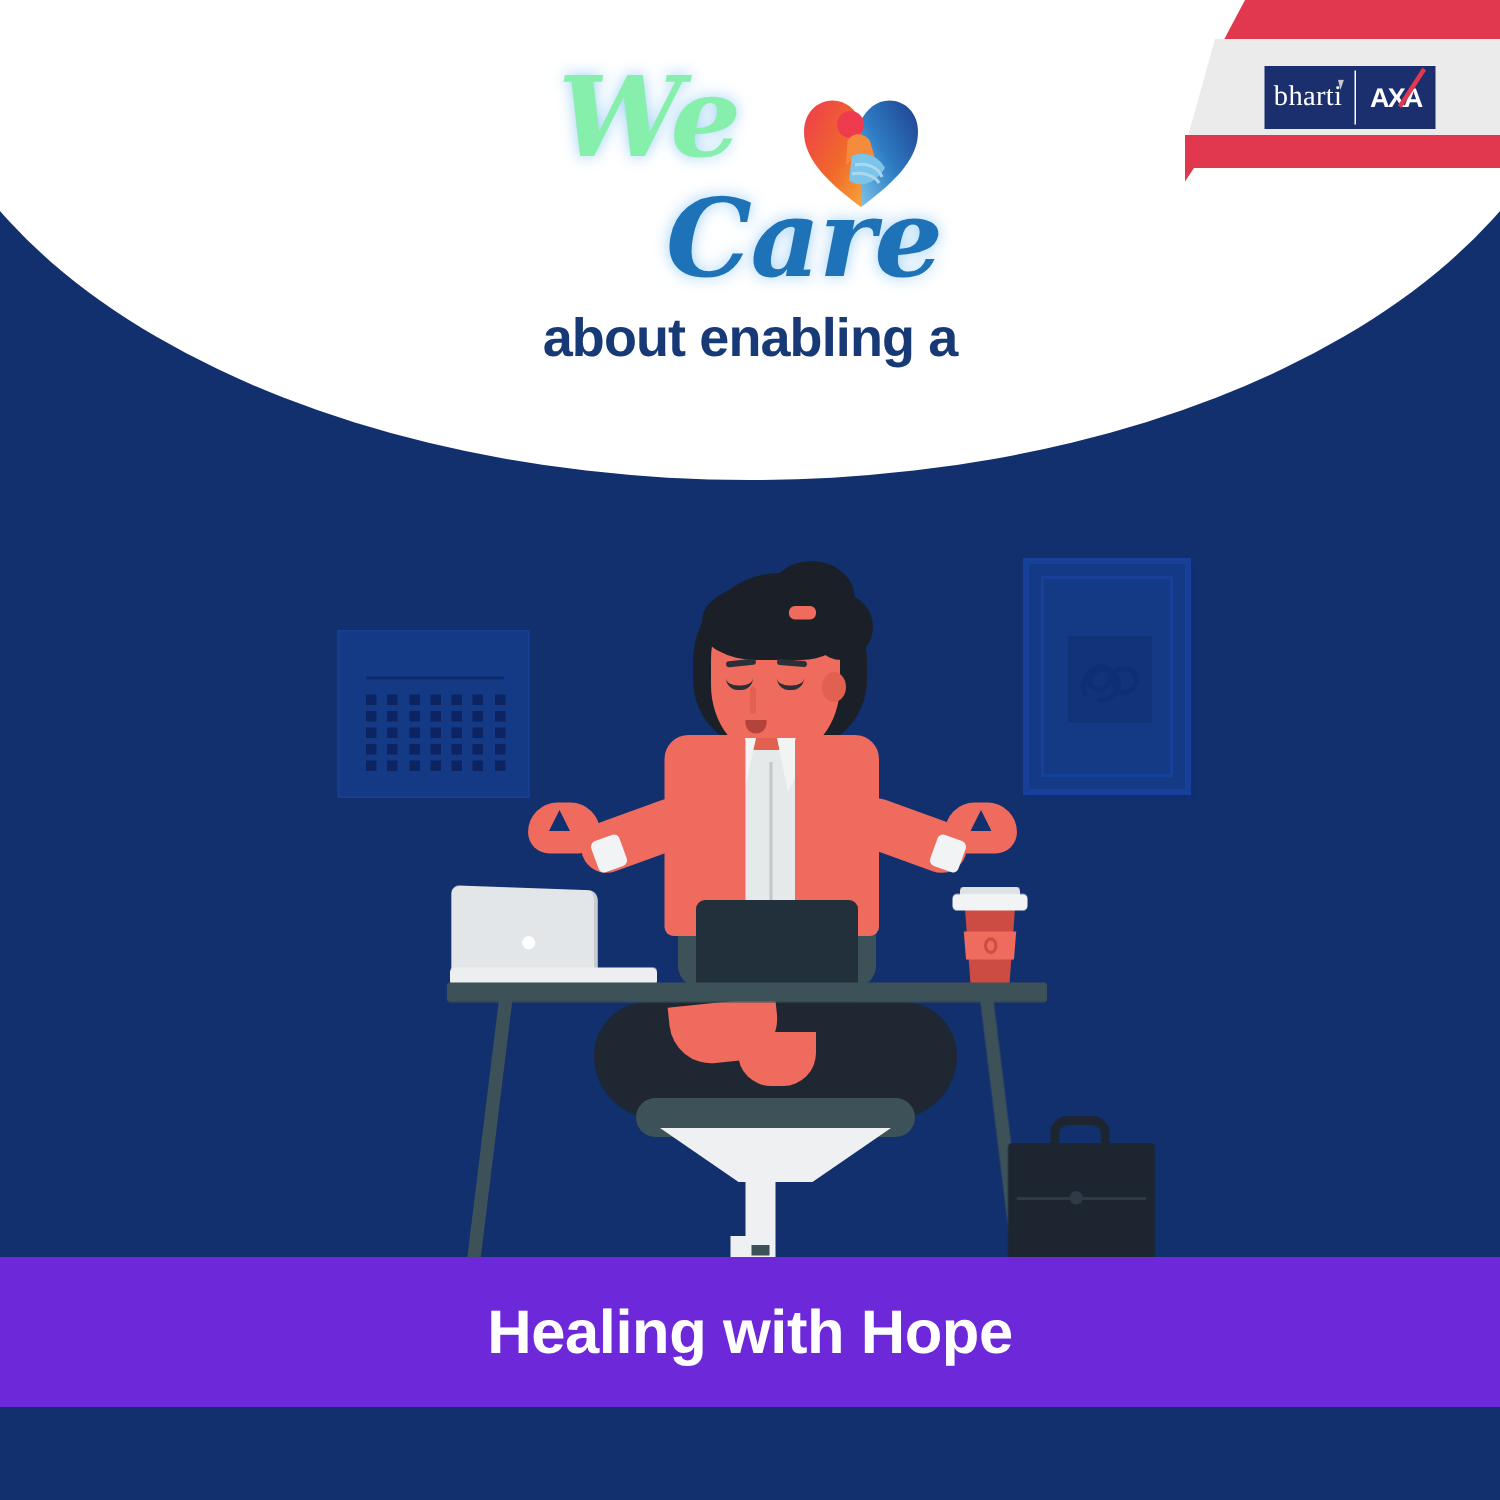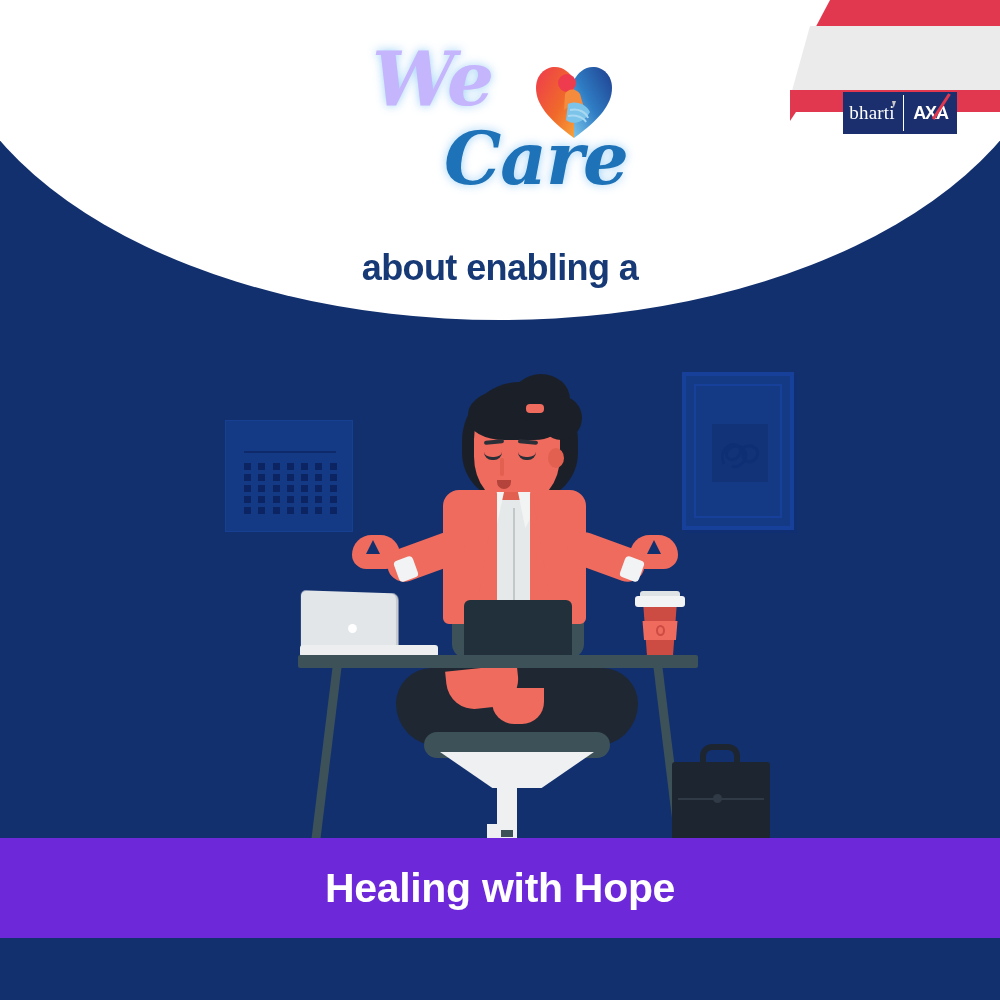--- a/index.html
+++ b/index.html
@@ -14,21 +14,21 @@
     position:absolute;left:-60px;top:-640px;width:1120px;height:960px;
     background:#ffffff;border-radius:0 0 50% 50%/0 0 34% 34%;
     z-index:2;
   }
 
   
   .ribbon{position:absolute;right:0;top:0;width:210px;height:130px;z-index:5;}
 
   .logo-box{
     position:absolute;left:843px;top:44px;width:114px;height:42px;
-    background:#1b2f6e;display:flex;align-items:stretch;z-index:6;margin-top:48px;
+    background:#1b2f6e;display:flex;align-items:stretch;z-index:6;
   }
   .logo-bharti{
     flex:0 0 60px;display:flex;align-items:center;justify-content:center;
     color:#fff;font-family:"Liberation Serif",serif;font-size:19px;
     letter-spacing:.2px;position:relative;padding-right:2px;
   }
   .logo-bharti .tick{position:absolute;right:7px;top:9px;width:4px;height:7px;background:#c9c9c9;
     clip-path:polygon(0 0,100% 0,40% 100%);}
   .logo-sep{width:1px;background:#ffffff;margin:3px 0;}
   .logo-axa{
@@ -39,40 +39,40 @@
   .logo-axa .slash{
     position:absolute;right:6px;top:2px;width:3px;height:30px;background:#e2384f;
     transform:rotate(33deg);transform-origin:top center;
   }
 
   
   .wecare{position:absolute;left:0;top:28px;width:1000px;height:160px;z-index:4;text-align:center;}
   .wecare-we{
     position:absolute;left:372px;top:8px;
     font-family:"DejaVu Serif",serif;font-style:italic;font-weight:700;
-    font-size:74px;color:#c4b5fd;
+    font-size:74px;color:#86efac;
     text-shadow:0 0 10px rgba(140,200,245,.85);
     letter-spacing:-2px;
   }
   .wecare-care{
     position:absolute;left:444px;top:88px;
     font-family:"DejaVu Serif",serif;font-style:italic;font-weight:700;
     font-size:72px;color:#1d72b8;
     text-shadow:0 0 10px rgba(140,200,245,.85);
     letter-spacing:-1px;
   }
   .wecare-heart{position:absolute;left:534px;top:36px;width:80px;height:78px;}
 
   
   .tagline{
     position:absolute;left:0;top:204px;width:1000px;z-index:4;text-align:center;
     color:#173a77;font-weight:700;font-size:36px;line-height:42px;
     letter-spacing:-.6px;
   }
-  .tagline div{display:block;margin-top:43px;}
+  .tagline div{display:block;}
 
   
   .scene{position:absolute;left:0;top:300px;width:1000px;height:540px;z-index:1;}
 
   
   .calendar{
     position:absolute;left:225px;top:120px;width:128px;height:112px;
     background:#143a86;border:1px solid #173f92;
   }
   .cal-rule{position:absolute;left:18px;top:30px;width:92px;height:2px;background:#0e2a6b;}

